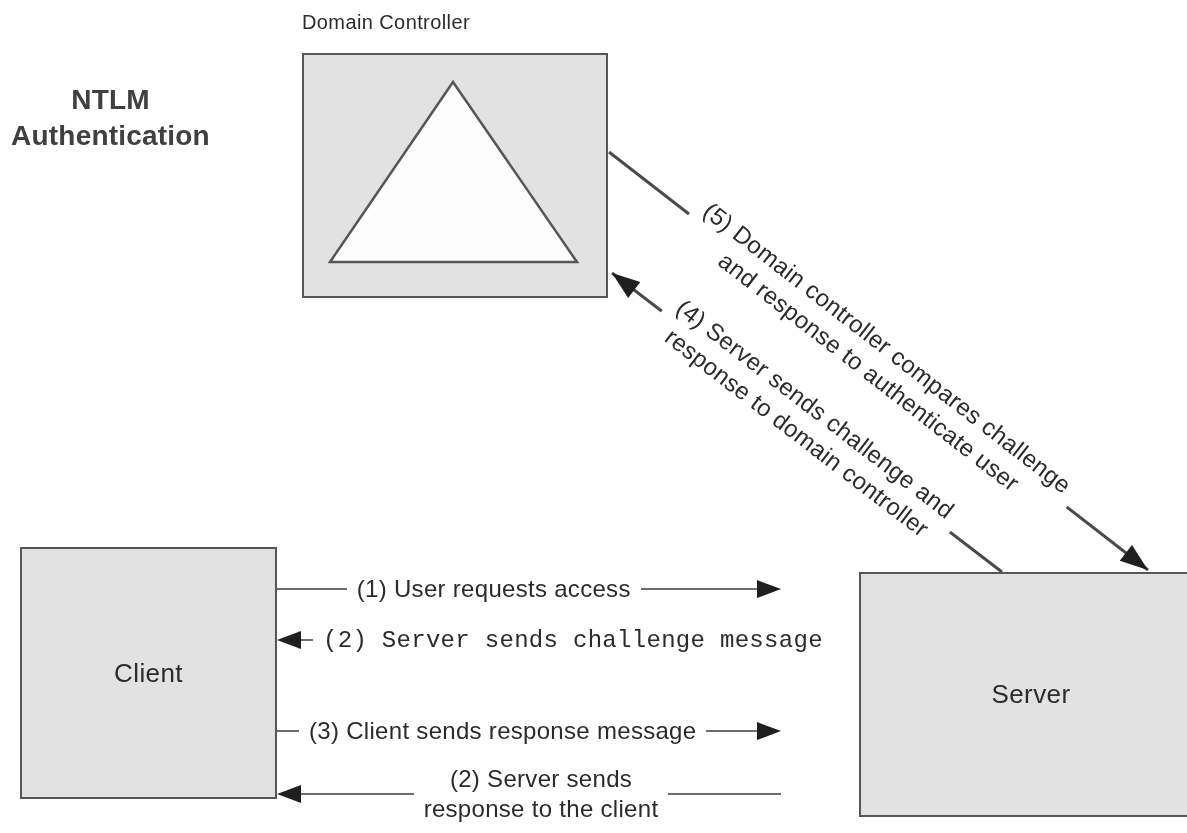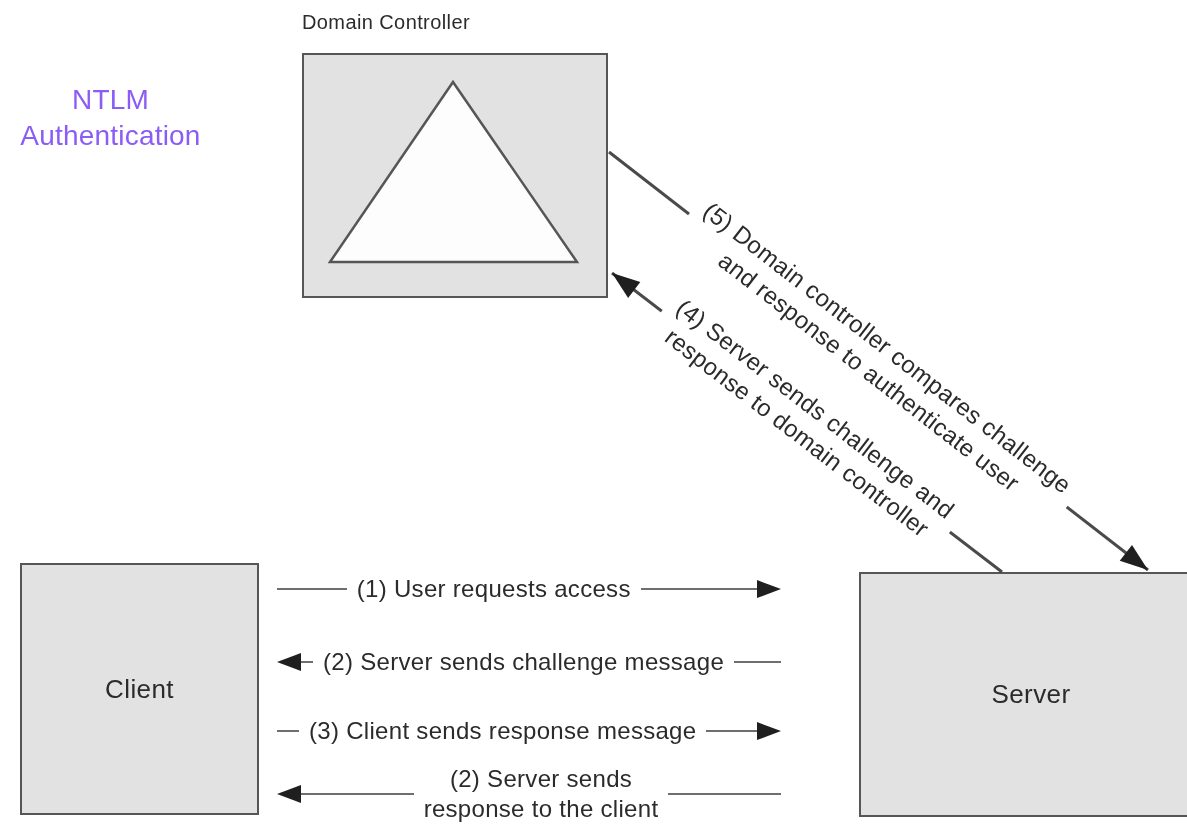--- a/index.html
+++ b/index.html
@@ -22,30 +22,30 @@
   }
   
   .node-box{
     position:absolute;
     box-sizing:border-box;
     background:var(--box-fill);
     border:2px solid var(--box-border);
     display:flex;align-items:center;justify-content:center;
   }
   .box-dc{left:302px;top:53px;width:306px;height:245px;}
-  .box-client{left:20px;top:563px;width:239px;height:252px;}
+  .box-client{left:20px;top:547px;width:257px;height:252px;}
   .box-server{left:859px;top:572px;width:344px;height:245px;}
   .node-label{
     font-size:26px;letter-spacing:.4px;color:var(--text);
   }
   
   .ntlm-title{
     position:absolute;left:8px;top:82px;width:205px;
-    text-align:center;font-weight:normal;font-size:28px;line-height:36px;
-    letter-spacing:.2px;color:#8b5cf6;
+    text-align:center;font-weight:bold;font-size:28px;line-height:36px;
+    letter-spacing:.2px;color:#404040;
   }
   .dc-title{
     position:absolute;left:302px;top:11px;width:306px;
     text-align:left;font-size:20px;letter-spacing:.4px;
   }
   .ad-label{
     position:absolute;left:353px;top:167px;width:200px;
     text-align:center;font-size:24px;line-height:30px;letter-spacing:.3px;
   }
   
@@ -62,21 +62,21 @@
   }
   .diag-label span{display:block;}
   .label-step5{left:878px;top:360px;transform:translate(-50%,-50%) rotate(37.8deg);}
   .label-step4{left:806px;top:421px;transform:translate(-50%,-50%) rotate(37.5deg);}
   
   .connector{
     position:absolute;left:277px;width:504px;height:56px;
     display:flex;align-items:center;
   }
   .c1{top:561px;}
-  .c2{top:634px;}
+  .c2{top:612px;font-family:Liberation Mono, monospace;}
   .c3{top:703px;}
   .c6{top:759px;height:70px;}
   .hline{height:2px;background:var(--line);}
   .grow1{flex:1 1 0;}
   .grow3{flex:3 1 0;}
   .grow5{flex:5 1 0;}
   .w12{flex:0 0 12px;}
   .w22{flex:0 0 22px;}
   .flow-label{
     flex:0 0 auto;

